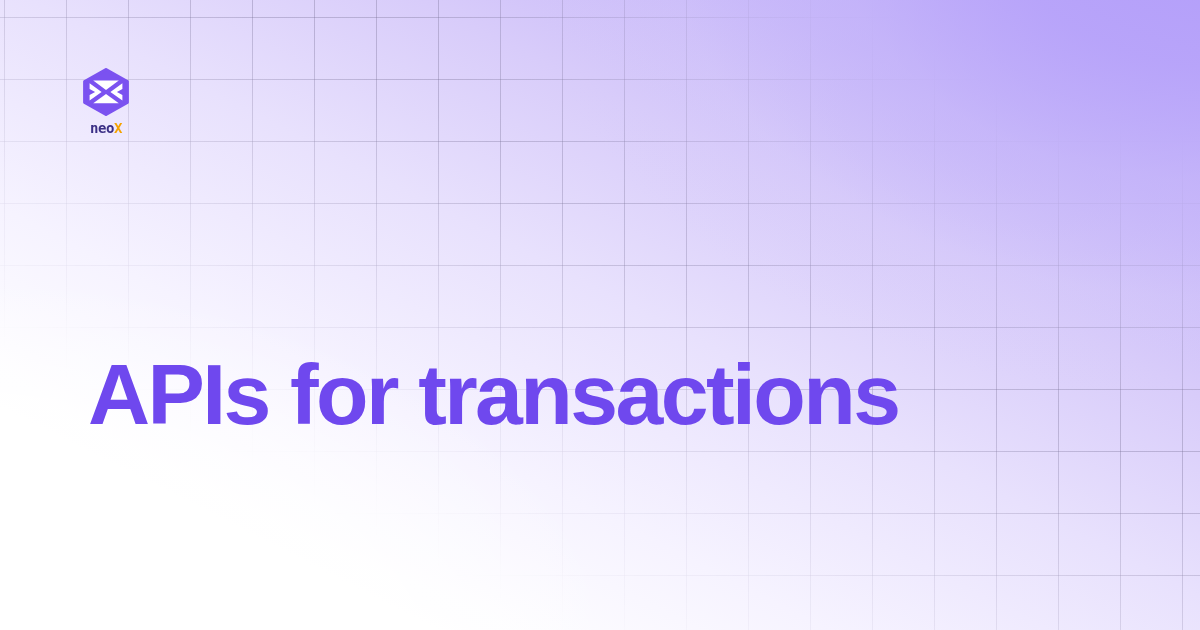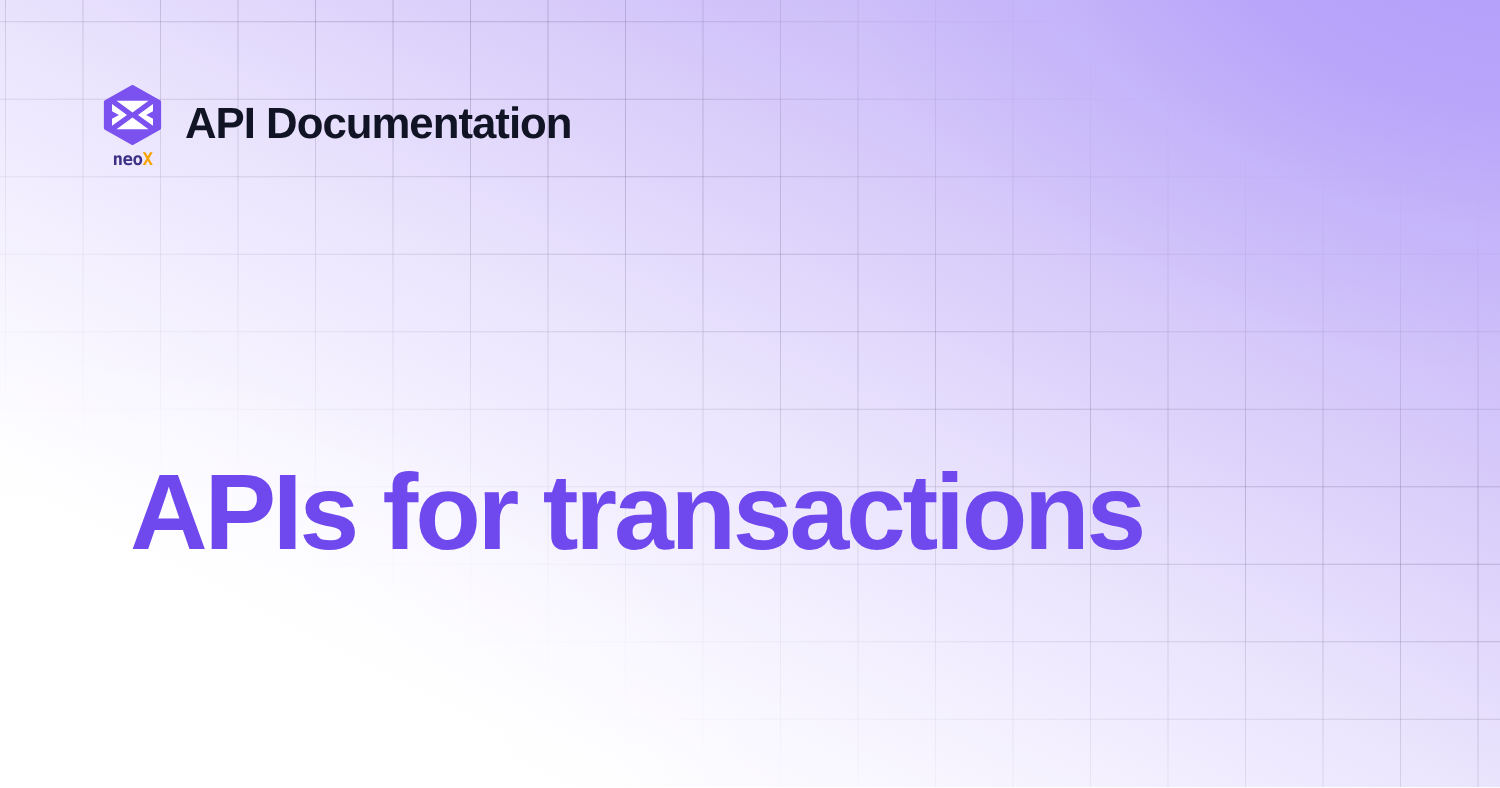--- a/index.html
+++ b/index.html
@@ -142,21 +142,21 @@
     white-space: nowrap;
     margin-top: -6px;
   }
 
   
   .headline {
     position: absolute;
     left: 88px;
     top: 352px;
     width: 1000px;
-    margin: 16px;
+    margin: 0;
     font-size: 86px;
     font-weight: 700;
     line-height: 0.98;
     letter-spacing: -2.6px;
     color: #6f48ee;
   }
   .headline .line { display: block; }
 </style>
 </head>
 <body>
@@ -184,21 +184,20 @@
           <path d="M26 26.0 L38.8 35.3 L13.2 35.3 Z" fill="#ffffff"></path>
 
           <path d="M26 1.6 L47.3 13.6 L47.3 34.4 L26 46.4 L4.7 34.4 L4.7 13.6 Z" fill="none" stroke="#7B52F0" stroke-width="3.2" stroke-linejoin="round"></path>
         </svg>
 
         <div class="brand-wordmark">
           <span class="neo">neo</span><span class="x">X</span>
         </div>
       </div>
 
-      <div class="brand-title">API Documentation</div>
     </div>
 
     <h1 class="headline">
       <span class="line">APIs for transactions</span>
     </h1>
 
   </div>
 </div>
 
 </body></html>

